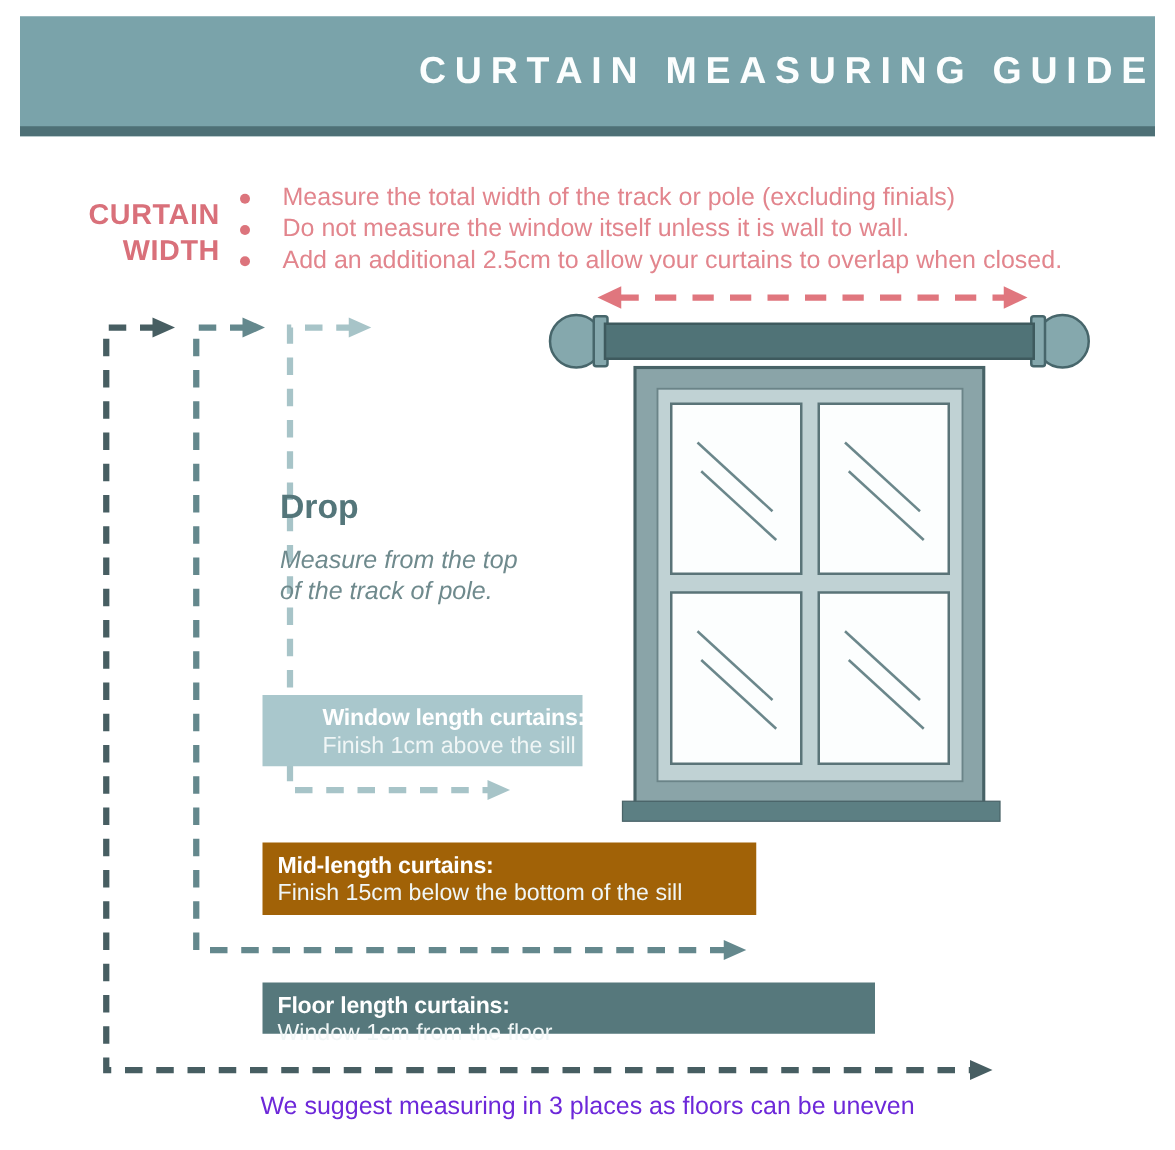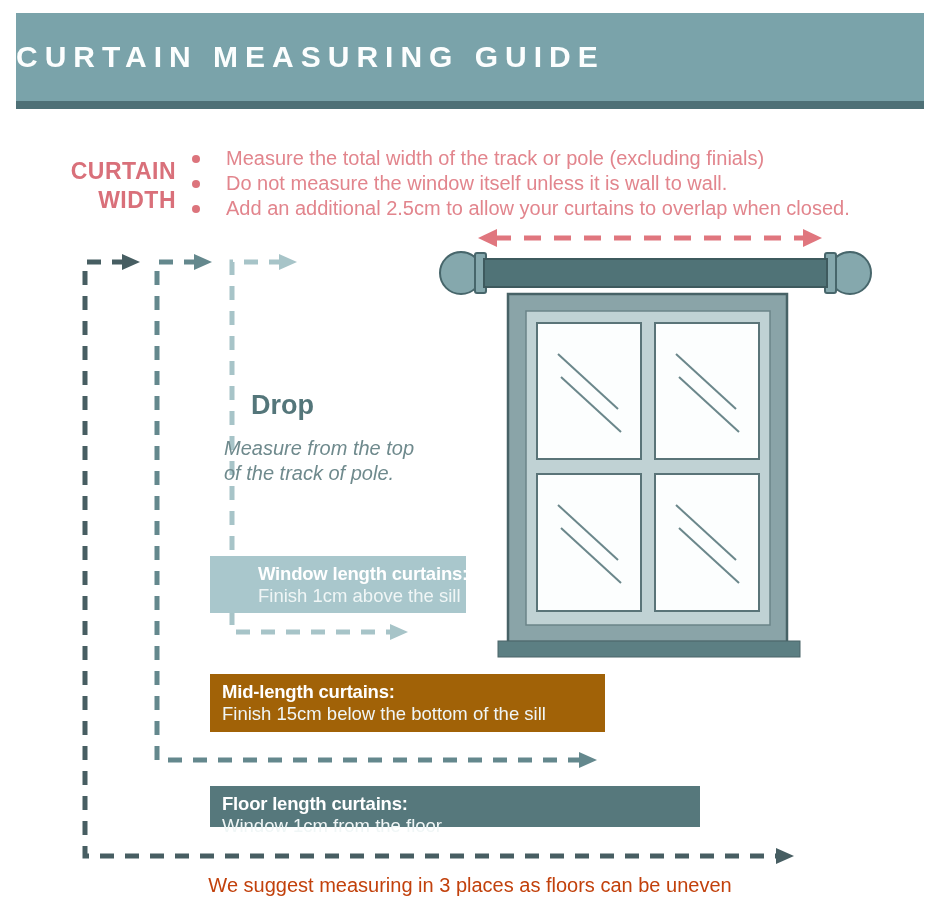--- a/index.html
+++ b/index.html
@@ -5,46 +5,46 @@
   html,body { margin:0; padding:0; background:#ffffff; }
   .page {
     position:relative; width:940px; height:920px; background:#ffffff;
     font-family:"Liberation Sans","DejaVu Sans",sans-serif; overflow:hidden;
   }
   svg.diagram { position:absolute; left:0; top:0; }
 
   .header {
     position:absolute; left:16px; top:13px; width:908px; height:88px;
     background:#7AA3AA; border-bottom:8px solid #4E7076;
-    display:flex; align-items:center; justify-content:flex-start;
+    display:flex; align-items:center; justify-content:flex-end;
   }
   .header-title { color:#FCFEFE; font-size:30px; font-weight:bold; letter-spacing:7px; white-space:nowrap; }
 
   .cw-label {
     position:absolute; left:58px; top:146px; width:118px; text-align:right;
     color:#D9707A; font-size:23px; font-weight:bold; line-height:29px; letter-spacing:0.5px;margin-top:11px;
   }
   .bullets { position:absolute; left:192px; top:148px; }
   .bullet-row { display:flex; align-items:flex-start; gap:26px; margin-bottom:4px;
     color:#E2858D; font-size:20px; line-height:21px; white-space:nowrap; }
   .dot { flex:none; width:8px; height:8px; border-radius:50%; background:#DC747C; margin-top:7px; }
 
-  .drop-title { position:absolute; left:224px; top:390px; color:#54767A; font-size:27px; font-weight:bold;margin-left:27px; }
+  .drop-title { position:absolute; left:224px; top:390px; color:#54767A; font-size:27px; font-weight:bold; }
   .drop-desc { position:absolute; left:224px; top:436px; color:#6F8A8D; font-size:20px; line-height:25px; white-space:nowrap;font-style:italic; }
 
   .lenbox { position:absolute; left:210px; box-sizing:border-box; padding:7px 12px; }
   .lenbox .bt { color:#FFFFFF; font-weight:bold; font-size:18.5px; line-height:22px; letter-spacing:-0.2px; white-space:nowrap; }
   .lenbox .bd { color:#F0F6F6; font-size:18.5px; line-height:21px; white-space:nowrap; }
   .box1 { top:556px; width:256px; height:57px; background:#A9C7CC;padding-left:48px; }
   .box2 { top:674px; width:395px; height:58px; background:#a16207; }
   .box3 { top:786px; width:490px; height:41px; background:#56787C; }
 
   .footer-note {
     position:absolute; left:0; top:874px; width:940px; text-align:center;
-    color:#c2410c; font-size:20px; white-space:nowrap;
+    color:#6d28d9; font-size:20px; white-space:nowrap;
   }
 </style>
 </head>
 <body>
 
 <div class="page">
 
   <svg class="diagram" width="940" height="920" viewBox="0 0 940 920">
 
     <g>

